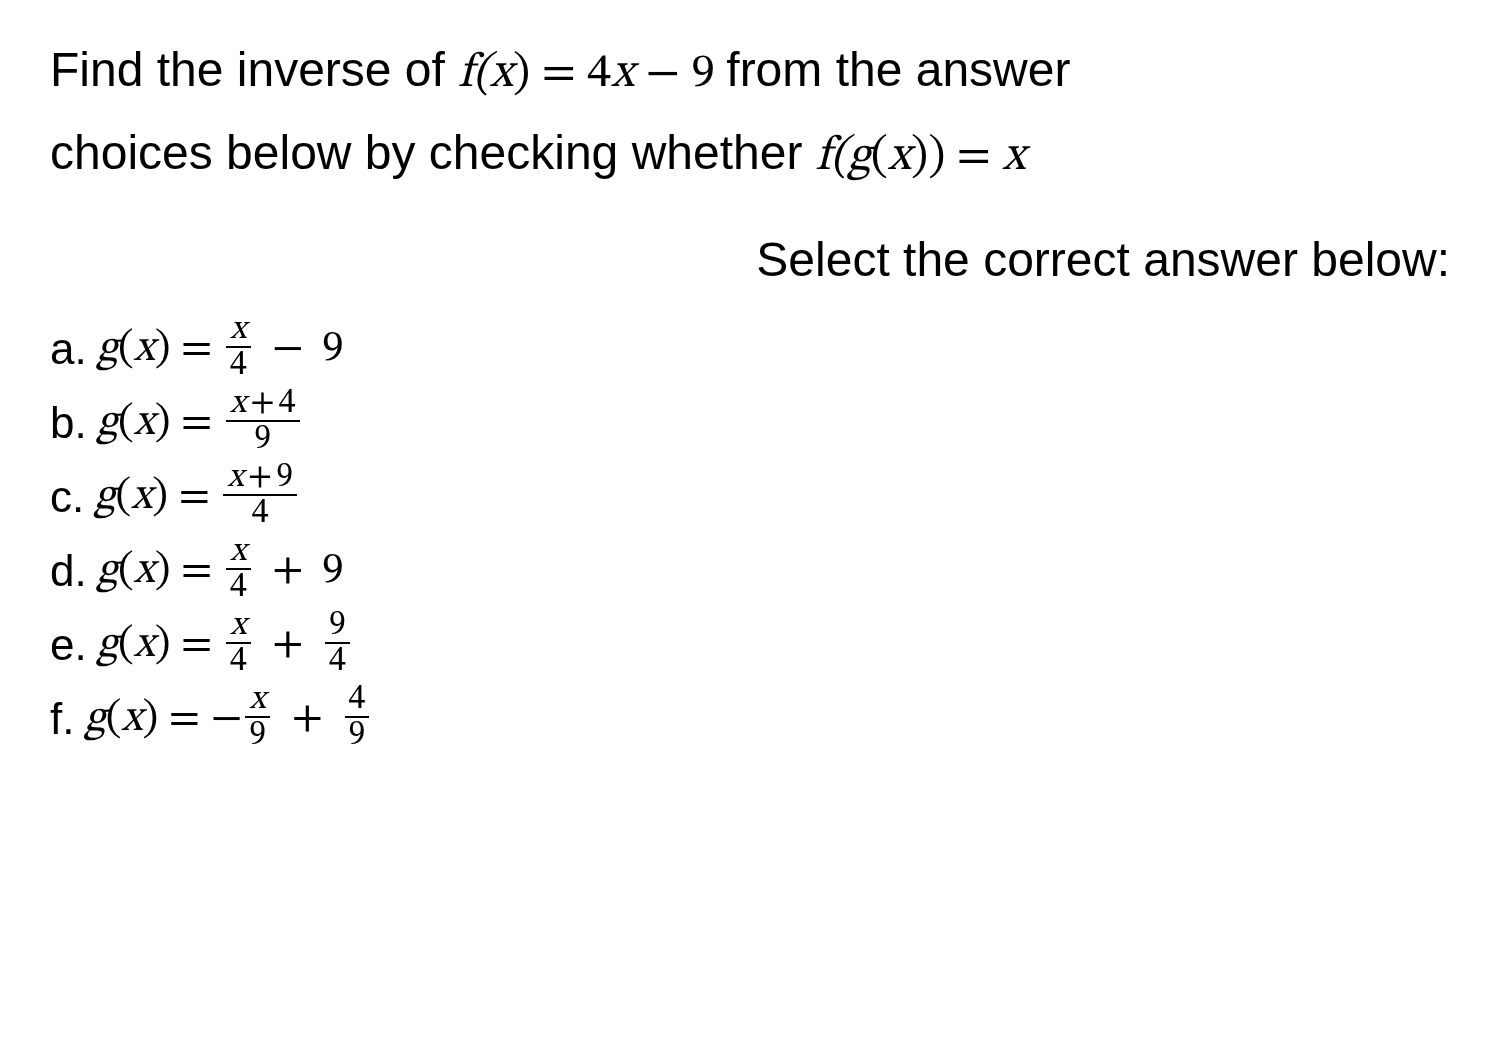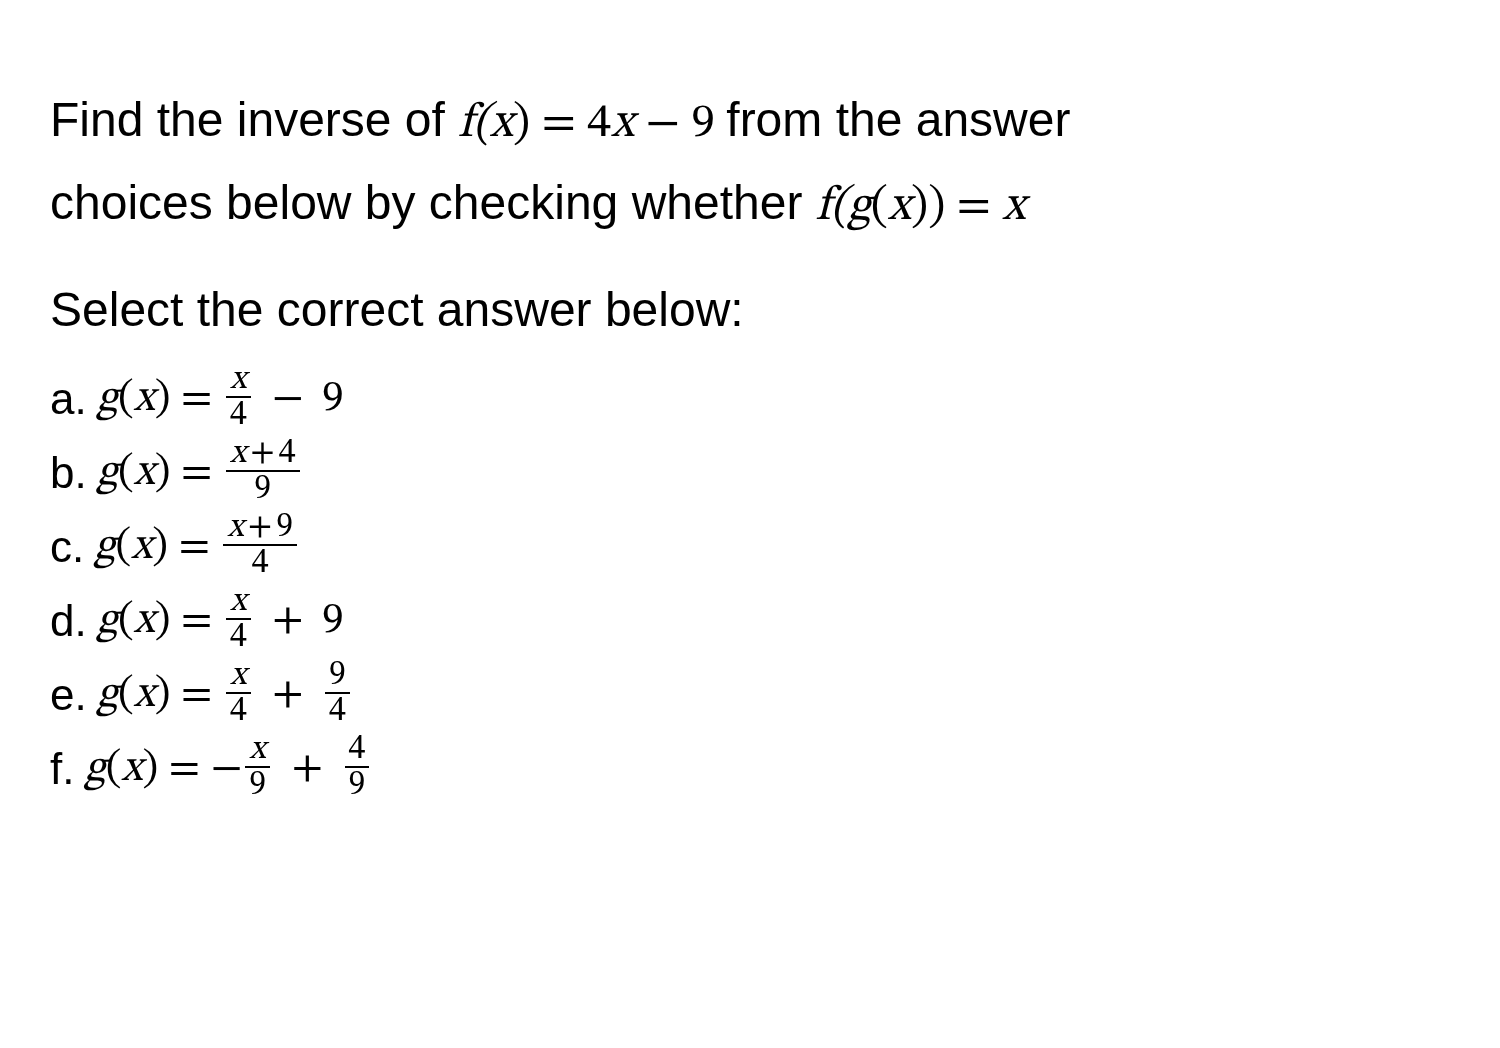--- a/index.html
+++ b/index.html
@@ -5,32 +5,33 @@
   html, body {
     margin: 0;
     padding: 0;
     width: 1500px;
     height: 1048px;
     background: #ffffff;
     font-family: -apple-system, BlinkMacSystemFont, "Segoe UI", Helvetica, Arial, sans-serif;
     color: #000000;
   }
   .page {
-    padding: 80px 50px 40px 50px;
+    padding: 30px 50px 40px 50px;
   }
   .question-line {
     font-size: 48px;
     line-height: 1.65;
     margin-bottom: 10px;
   }
   .prompt-line {
     font-size: 48px;
     line-height: 1.5;
     margin-top: 28px;
     margin-bottom: 16px;
+    text-align: right;
   }
   .choices {
     font-size: 44px;
     line-height: 1.45;
   }
   .choice {
     display: flex;
     align-items: center;
     height: 74px;
   }

